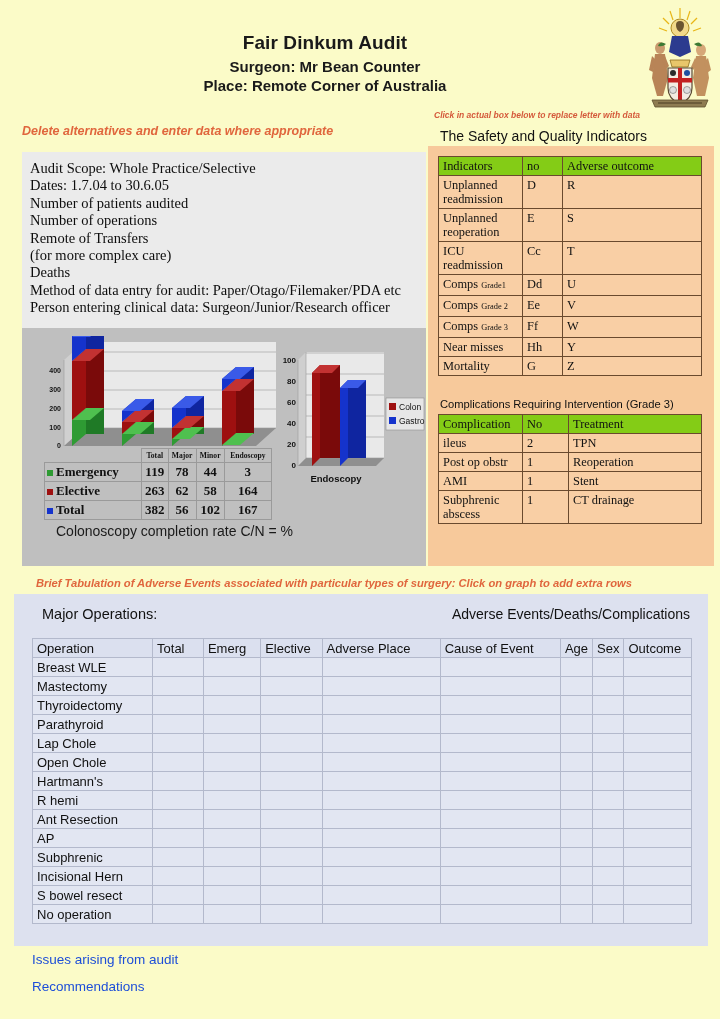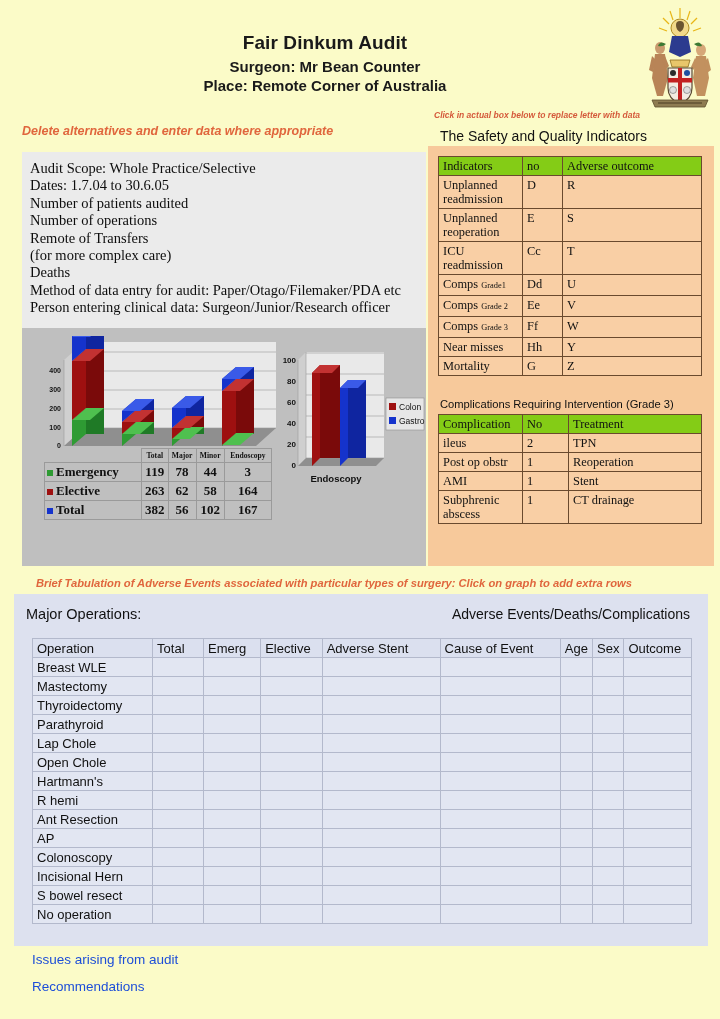--- a/index.html
+++ b/index.html
@@ -110,21 +110,21 @@
     position:absolute; left:36px; top:577px; width:670px;
     font-size:11.2px; font-style:italic; font-weight:bold; color:#e0663d;
   }
 
   
   #ops-panel {
     position:absolute; left:14px; top:594px; width:694px; height:352px;
     background:#dde1ef;
   }
   #ops-head-left {
-    position:absolute; left:12px; top:12px; font-size:14.5px; color:#111;
+    position:absolute; left:28px; top:12px; font-size:14.5px; color:#111;
   }
   #ops-head-right {
     position:absolute; right:18px; top:12px; font-size:14px; color:#111;
   }
   #ops-table {
     position:absolute; left:18px; top:44px; width:660px;
     border-collapse:collapse; background:#e2e6f2;
   }
   #ops-table td {
     border:1px solid #b3b9cc; font-size:13px; height:19px;
@@ -362,20 +362,21 @@
 
     <rect x="106" y="52" width="38" height="32" fill="#e6e6e6" stroke="#8f8f8f" stroke-width="0.6"></rect>
     <rect x="109" y="57" width="7" height="7" fill="#9e1010"></rect>
     <text x="119" y="64" font-family="Liberation Sans, sans-serif" font-size="8.5" fill="#111">Colon</text>
     <rect x="109" y="71" width="7" height="7" fill="#1533cc"></rect>
     <text x="119" y="78" font-family="Liberation Sans, sans-serif" font-size="8.5" fill="#111">Gastro</text>
 
     <text x="56" y="136" font-family="Liberation Sans, sans-serif" font-size="9.5" font-weight="bold" fill="#111" text-anchor="middle">Endoscopy</text>
   </svg>
 
+  <div id="completion-rate">Colonoscopy completion rate  C/N = %</div>
 </div>
 
 <div id="sq-title">The Safety and Quality Indicators</div>
 
 <div id="orange-panel">
 
   <table class="otab" id="indicators-table">
     <tbody>
         <tr class="hdr">
       <td>Indicators</td>
@@ -464,21 +465,21 @@
   <div id="ops-head-left">Major Operations:</div>
   <div id="ops-head-right">Adverse Events/Deaths/Complications</div>
 
   <table id="ops-table">
     <tbody>
         <tr class="hdr">
       <td class="w-op">Operation</td>
       <td class="w-tot">Total</td>
       <td class="w-em">Emerg</td>
       <td class="w-el">Elective</td>
-      <td class="w-ae">Adverse Stent</td>
+      <td class="w-ae">Adverse Place</td>
       <td class="w-ce">Cause of Event</td>
       <td class="w-age">Age</td>
       <td class="w-sex">Sex</td>
       <td class="w-out">Outcome</td>
     </tr>
     <tr>
           <td>Breast WLE</td>
           <td></td>
           <td></td>
           <td></td>
@@ -581,21 +582,21 @@
           <td></td>
           <td></td>
           <td></td>
           <td></td>
           <td></td>
           <td></td>
           <td></td>
           <td></td>
         </tr>
     <tr>
-          <td>Colonoscopy</td>
+          <td>Subphrenic</td>
           <td></td>
           <td></td>
           <td></td>
           <td></td>
           <td></td>
           <td></td>
           <td></td>
           <td></td>
         </tr>
     <tr>

